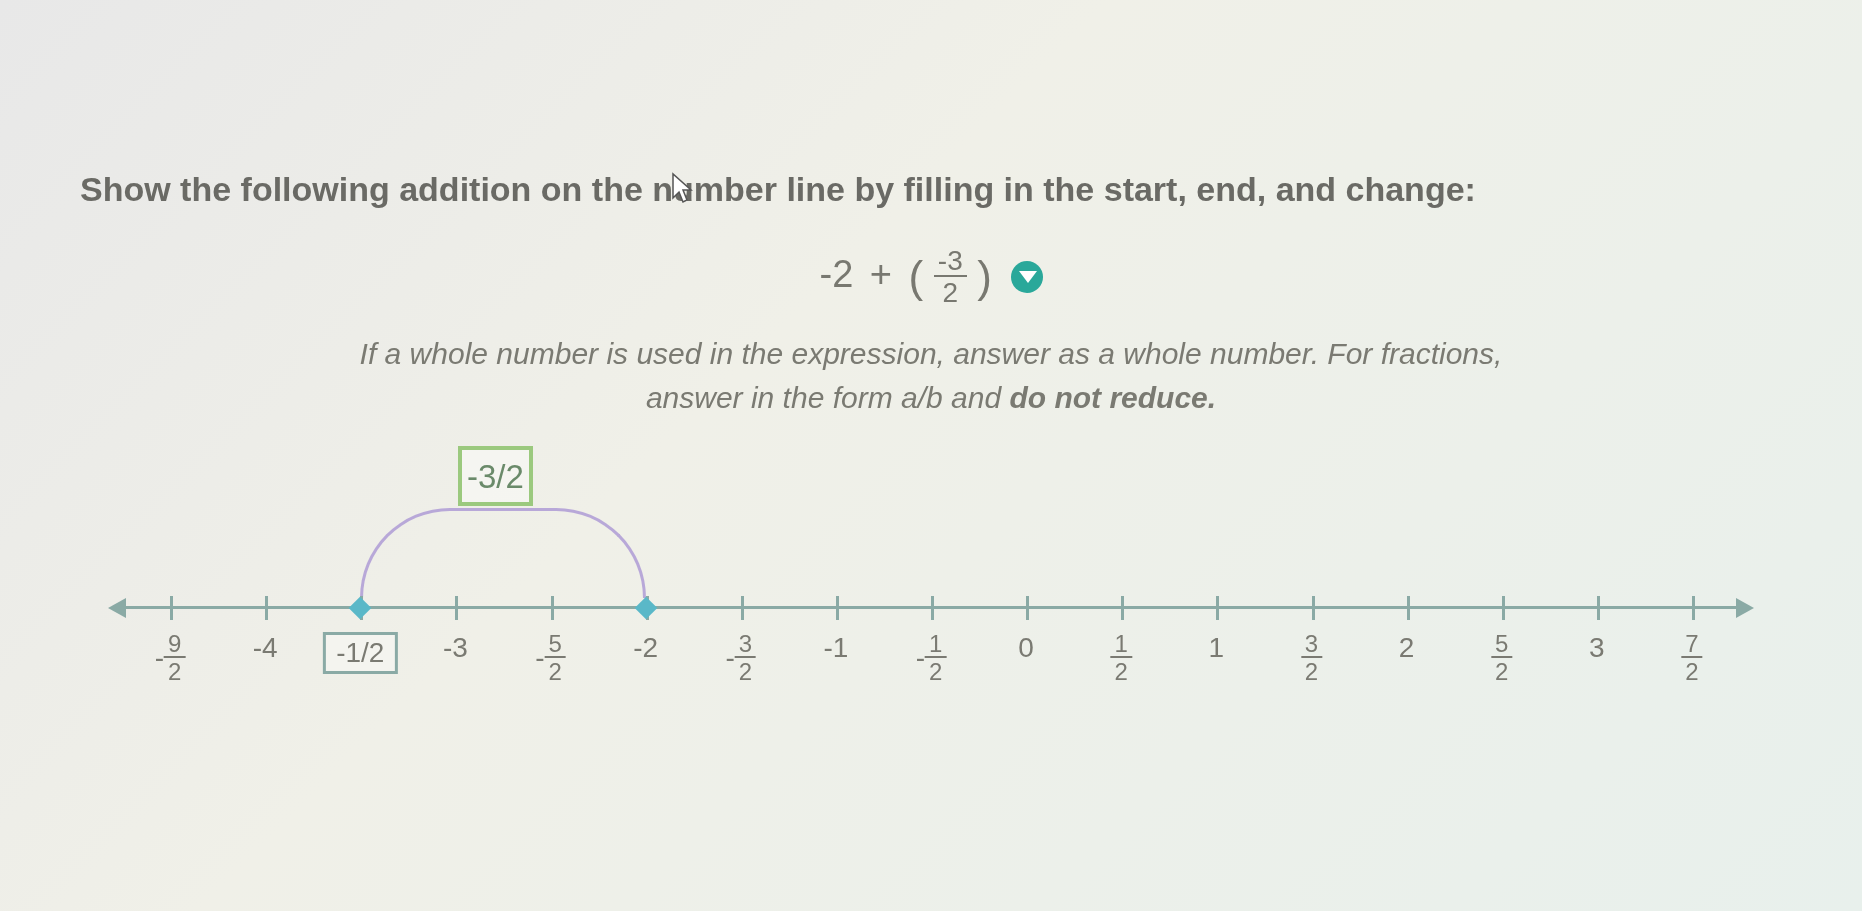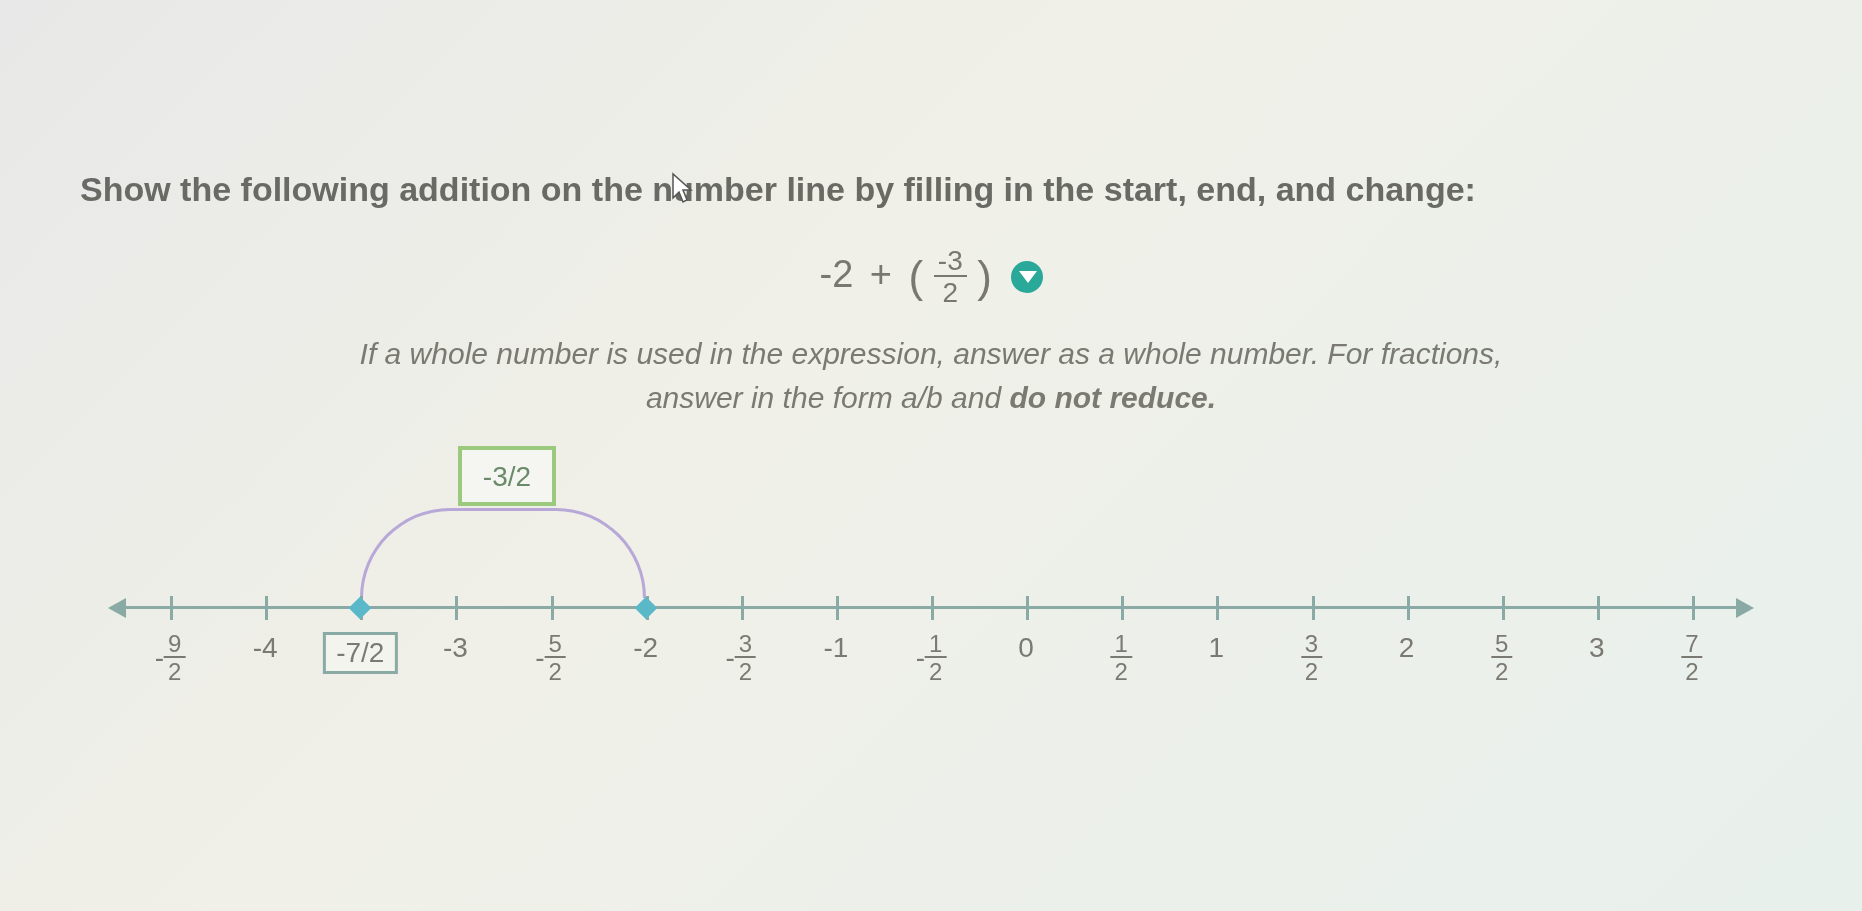--- a/index.html
+++ b/index.html
@@ -92,27 +92,27 @@
     }
     .numberline-container {
       position: relative;
       width: 100%;
       height: 260px;
     }
     .change-box {
       position: absolute;
       left: 305px;
       top: 0;
-      width: 98px;
+      width: 75px;
       height: 60px;
       border: 4px solid #9bc97e;
       background: rgba(255,255,255,0.4);
       text-align: center;
       line-height: 54px;
-      font-size: 28px;
+      font-size: 33px;
       color: #6a8a6a;
     }
     .arc {
       position: absolute;
       left: 198px;
       top: 62px;
       width: 268px;
       height: 90px;
       border: 3px solid #b8a8d8;
       border-bottom: none;
@@ -227,21 +227,21 @@
   <div class="line-wrap">
     <div class="arrow-left"></div>
     <div class="line"></div>
     <div class="arrow-right"></div>
     <div id="ticks">
         <div class="tick" style="left: 50px;"></div>
         <div class="tick-label" style="left: 50px;"><span style="vertical-align:middle;">-</span><span class="fraction"><span class="num">9</span><span class="den">2</span></span></div>
         <div class="tick" style="left: 145.125px;"></div>
         <div class="tick-label" style="left: 145.125px;">-4</div>
         <div class="tick" style="left: 240.25px;"></div>
-        <div class="tick-label" style="left: 240.25px;"><span class="input-box">-7/2</span></div>
+        <div class="tick-label" style="left: 240.25px;"><span class="input-box">-1/2</span></div>
         <div class="tick" style="left: 335.375px;"></div>
         <div class="tick-label" style="left: 335.375px;">-3</div>
         <div class="tick" style="left: 430.5px;"></div>
         <div class="tick-label" style="left: 430.5px;"><span style="vertical-align:middle;">-</span><span class="fraction"><span class="num">5</span><span class="den">2</span></span></div>
         <div class="tick" style="left: 525.625px;"></div>
         <div class="tick-label" style="left: 525.625px;">-2</div>
         <div class="tick" style="left: 620.75px;"></div>
         <div class="tick-label" style="left: 620.75px;"><span style="vertical-align:middle;">-</span><span class="fraction"><span class="num">3</span><span class="den">2</span></span></div>
         <div class="tick" style="left: 715.875px;"></div>
         <div class="tick-label" style="left: 715.875px;">-1</div>

